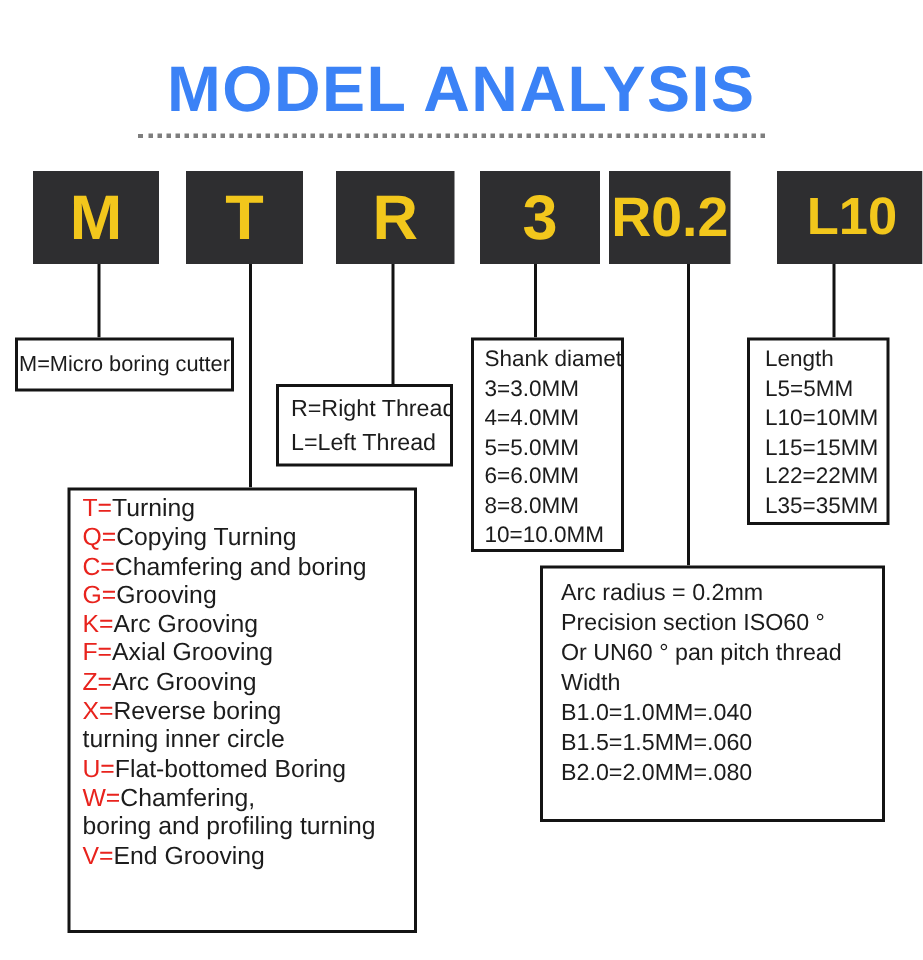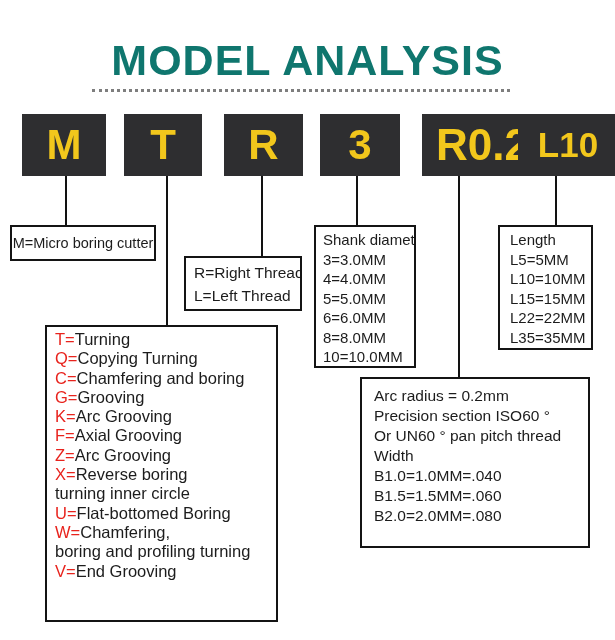--- a/index.html
+++ b/index.html
@@ -3,36 +3,36 @@
 <meta charset="utf-8">
 <style>
   html,body { margin:0; padding:0; background:#ffffff; }
   .stage {
     position:relative; width:615px; height:640px; background:#ffffff;
     font-family:"Liberation Sans", sans-serif; overflow:hidden;
   }
   .title {
     position:absolute; top:36px; left:0; width:100%;
     text-align:center; font-size:43px; font-weight:bold;
-    color:#0f766e; letter-spacing:1px; white-space:nowrap;
+    color:#3b82f6; letter-spacing:1px; white-space:nowrap;
   }
   .title-underline {
     position:absolute; top:89px; left:92px; width:418px; height:0;
     border-top:3px dotted #7e7e7e;
   }
   .code-box {
     position:absolute; top:114px; height:62px; background:#2e2e30;
     color:#f2c71c; font-weight:bold; font-size:42px;
     display:flex; align-items:center; justify-content:center;
   }
   .cb-m   { left:22px;  width:84px; }
   .cb-t   { left:124px; width:78px; }
   .cb-r   { left:224px; width:79px; }
   .cb-3   { left:320px; width:80px; }
-  .cb-r02 { left:422px; width:81px; font-size:44px;padding-left:20px; }
+  .cb-r02 { left:406px; width:81px; font-size:37px; }
   .cb-l10 { left:518px; width:100px; font-size:35px; }
   .connector { position:absolute; top:176px; width:2px; background:#121212; }
   .conn-m   { left:65px;  height:49px; }
   .conn-t   { left:166px; height:149px; }
   .conn-r   { left:261px; height:80px; }
   .conn-3   { left:356px; height:49px; }
   .conn-r02 { left:458px; height:201px; }
   .conn-l10 { left:555px; height:49px; }
   .note {
     position:absolute; background:#ffffff; border:2px solid #141414;

